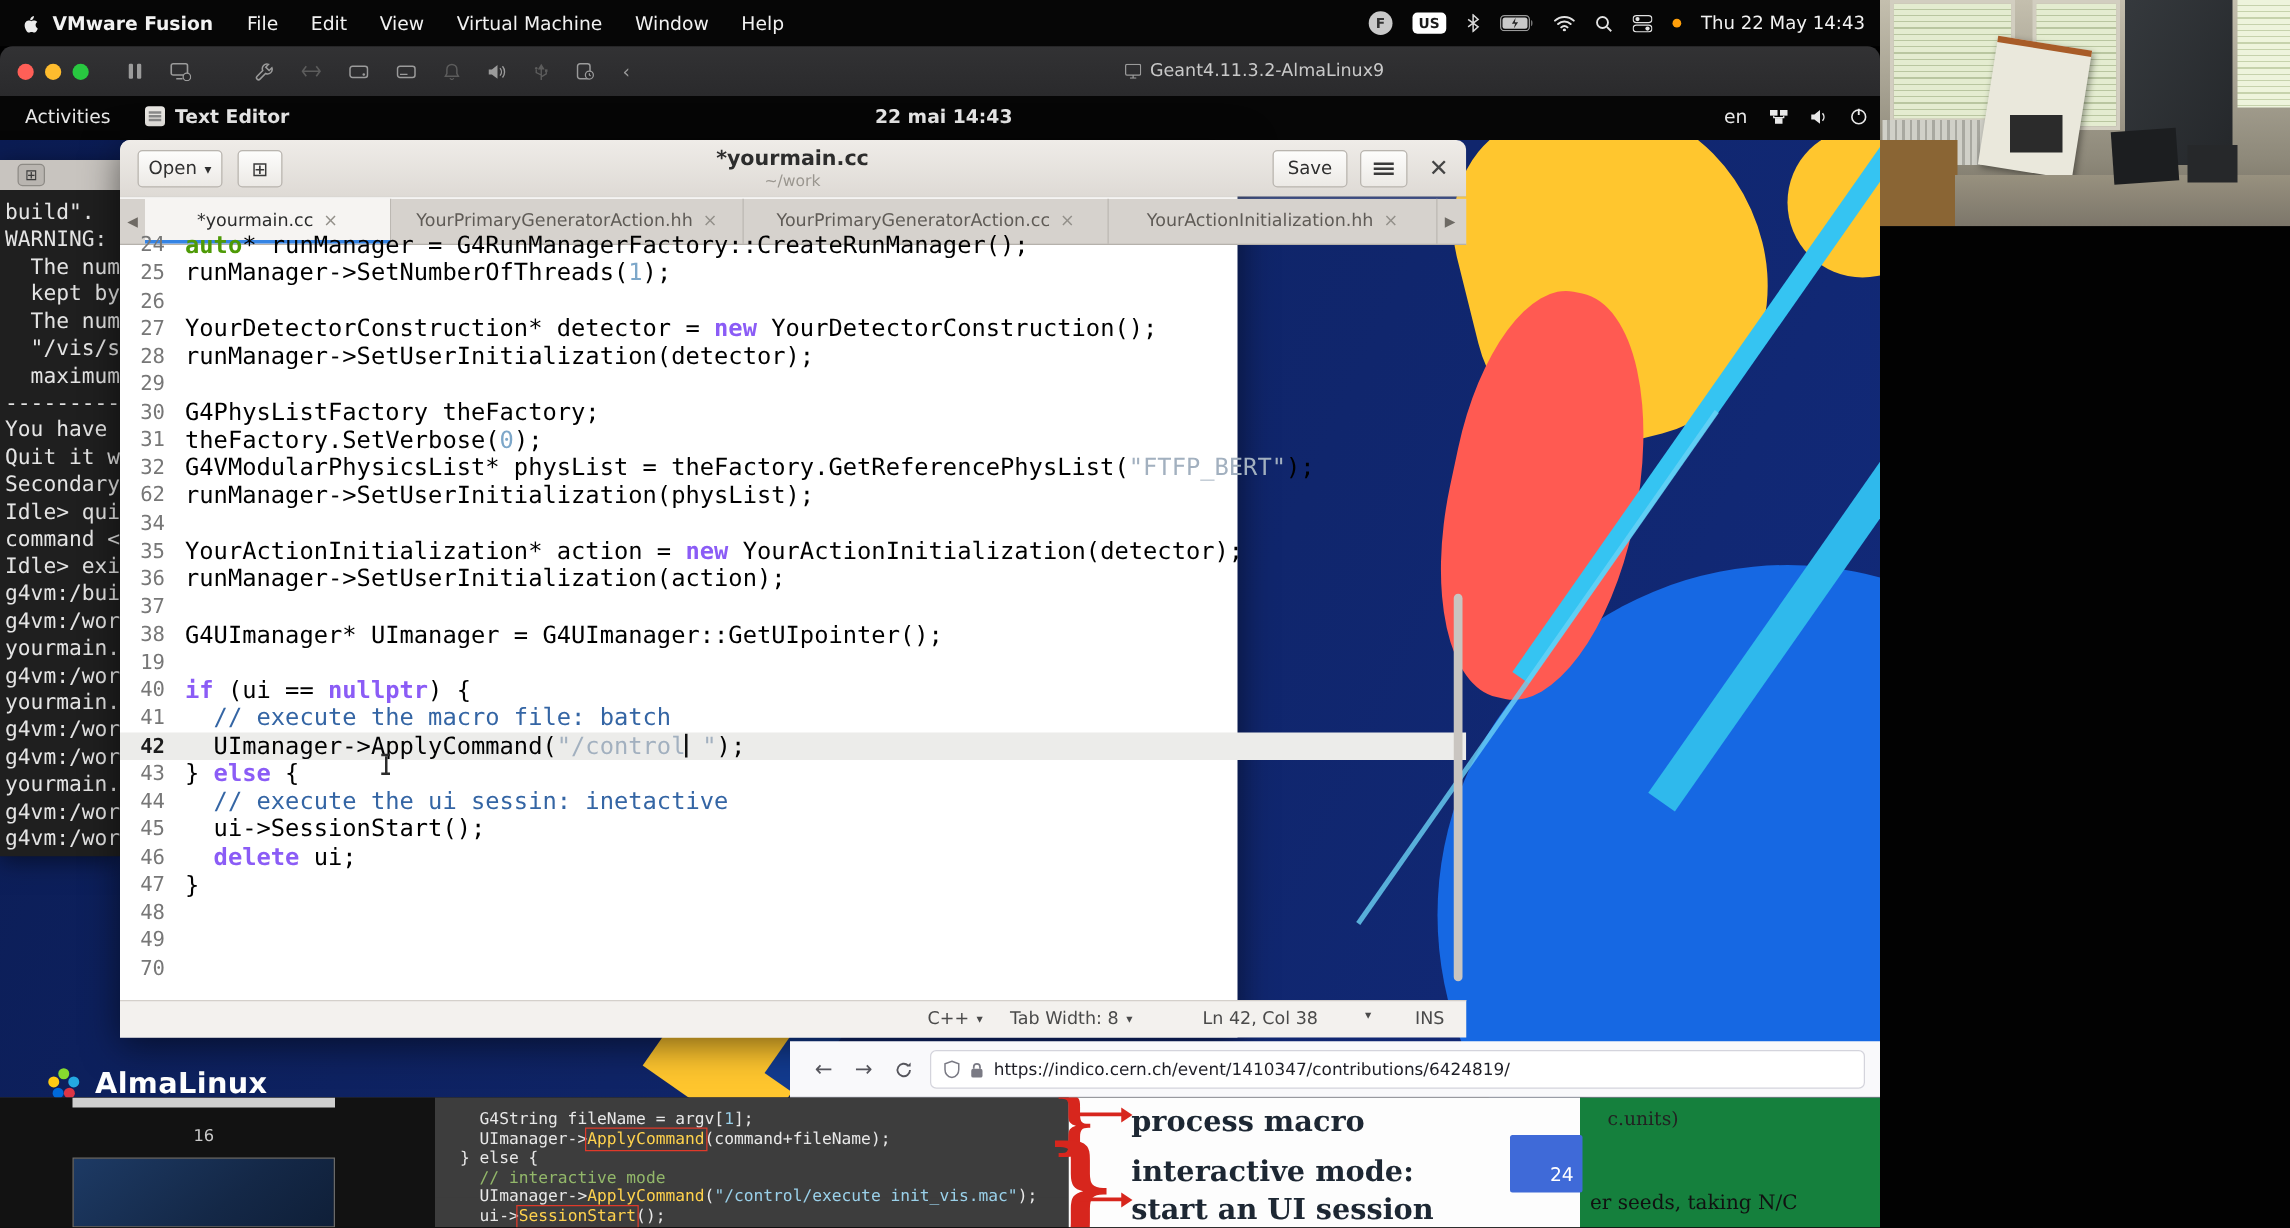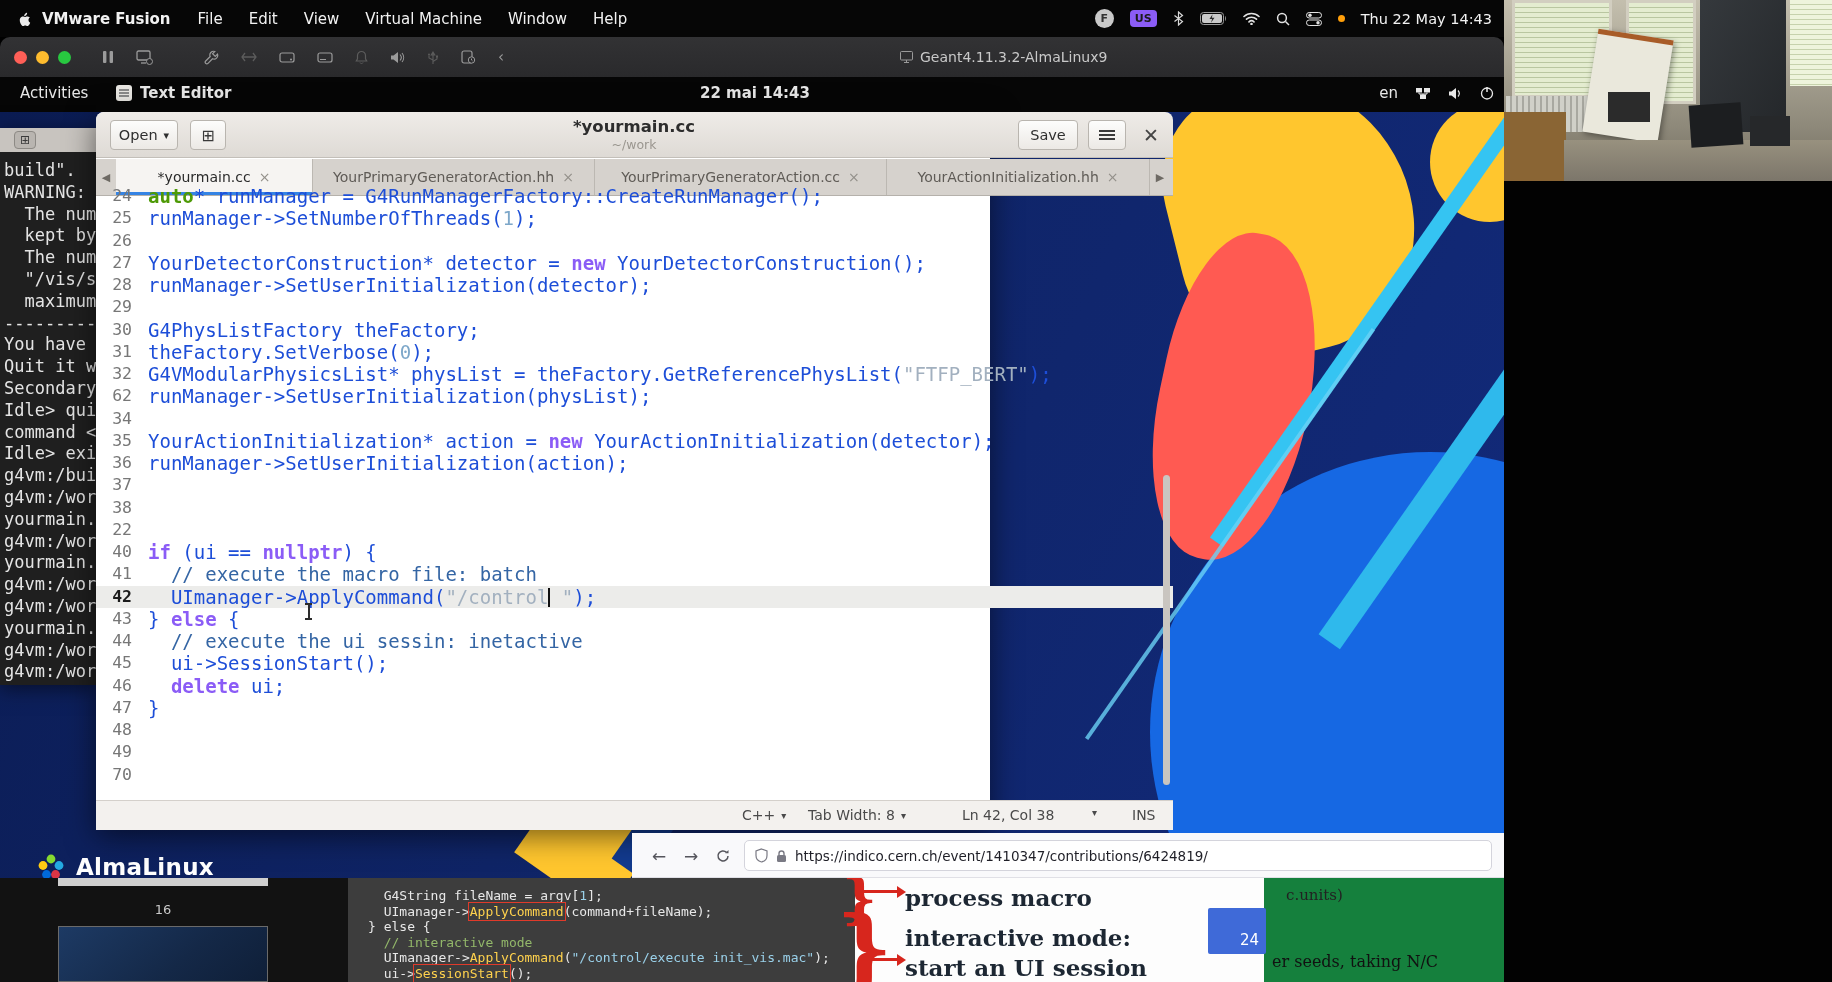--- a/index.html
+++ b/index.html
@@ -9,21 +9,21 @@
   .abs { position:absolute; }
 
   
   #macbar { left:0; top:0; width:1504px; height:37px; background:#060606;
     display:flex; align-items:center; color:#f2f2f2; font-size:15px; }
   #macbar .mitem { padding:0 13px; }
   #macbar .appname { font-weight:bold; padding:0 14px 0 10px; }
   #apple-logo { margin-left:18px; display:flex; align-items:center; }
   #mac-right { position:absolute; right:12px; top:0; height:37px; display:flex; align-items:center; gap:16px; }
   .sicon { display:flex; align-items:center; }
-  #kbd-layout { background:#8b5cf6; color:#1a1a1a; font-size:11px; font-weight:bold;
+  #kbd-layout { background:#ffffff; color:#1a1a1a; font-size:11px; font-weight:bold;
     border-radius:4px; padding:2px 5px; }
   #fusion-badge { width:19px; height:19px; border-radius:50%; background:#c9c9c9;
     display:flex; align-items:center; justify-content:center; color:#333; font-size:11px; font-weight:bold;}
   #rec-dot { width:7px; height:7px; border-radius:50%; background:#ff9f0a; }
   #mac-clock { font-size:14.5px; }
 
   
   #vmbar { left:0; top:37px; width:1504px; height:40px; background:linear-gradient(#323234,#2a2a2c);
     border-radius:10px 10px 0 0; display:flex; align-items:center; }
   .tl { width:13px; height:13px; border-radius:50%; margin-right:9px; }
@@ -102,21 +102,21 @@
   .gtab.active { background:#f6f4f2; color:#2b2b2b; }
   .gtab.active:after { content:""; position:absolute; left:0; bottom:0; width:100%; height:3px; background:#3584e4; }
 
   #gcode { position:absolute; left:0; top:73px; width:1077px; height:615px; overflow:hidden;
     font-family:"DejaVu Sans Mono","Liberation Mono",monospace; font-size:19px; }
   .crow { position:relative; height:22.25px; line-height:22.25px; white-space:pre; }
   .crow.hl { background:#ececea; }
   .gut { position:absolute; left:0; top:0; width:36px; text-align:right; color:#777; font-size:16.5px; }
   .crow.hl .gut { color:#1c1c1c; font-weight:bold; }
   .ctext { position:absolute; left:52px; top:0; }
-  .cd { color:#1d4ed8; } .ck { color:#8b5cf6; font-weight:bold; } .ct { color:#4e9a06; font-weight:bold; }
+  .cd { color:#000000; } .ck { color:#8b5cf6; font-weight:bold; } .ct { color:#4e9a06; font-weight:bold; }
   .cc { color:#3465a4; } .cs { color:#a2b0bf; } .cn { color:#7da7c9; }
   .caret { display:inline-block; width:2px; height:19px; background:#101010; vertical-align:-3px; }
   #ibeam { position:absolute; left:208px; top:418px; width:9px; height:19px; }
   #ibeam:before { content:""; position:absolute; left:4px; top:2px; width:1.5px; height:15px; background:#2c2c2c; }
   #ibeam:after { content:""; position:absolute; left:1px; top:0; width:7px; height:2px; background:#2c2c2c;
     box-shadow:0 15px 0 #2c2c2c; }
   #gscroll { position:absolute; right:3px; top:290px; width:7px; height:310px; background:#c9c5c0; border-radius:4px; }
 
   #gstatus { position:absolute; left:0; top:688px; width:1077px; height:30px; background:#f3f1ee;
     border-top:1px solid #d4d0cb; color:#4a4a4a; font-size:14px; }
@@ -463,22 +463,22 @@
           <div class="crow"><span class="gut">28</span><span class="ctext"><span class="cd">runManager-&gt;SetUserInitialization(detector);</span></span></div>
           <div class="crow"><span class="gut">29</span><span class="ctext"></span></div>
           <div class="crow"><span class="gut">30</span><span class="ctext"><span class="cd">G4PhysListFactory theFactory;</span></span></div>
           <div class="crow"><span class="gut">31</span><span class="ctext"><span class="cd">theFactory.SetVerbose(</span><span class="cn">0</span><span class="cd">);</span></span></div>
           <div class="crow"><span class="gut">32</span><span class="ctext"><span class="cd">G4VModularPhysicsList* physList = theFactory.GetReferencePhysList(</span><span class="cs">"FTFP_BERT"</span><span class="cd">);</span></span></div>
           <div class="crow"><span class="gut">62</span><span class="ctext"><span class="cd">runManager-&gt;SetUserInitialization(physList);</span></span></div>
           <div class="crow"><span class="gut">34</span><span class="ctext"></span></div>
           <div class="crow"><span class="gut">35</span><span class="ctext"><span class="cd">YourActionInitialization* action = </span><span class="ck">new</span><span class="cd"> YourActionInitialization(detector);</span></span></div>
           <div class="crow"><span class="gut">36</span><span class="ctext"><span class="cd">runManager-&gt;SetUserInitialization(action);</span></span></div>
           <div class="crow"><span class="gut">37</span><span class="ctext"></span></div>
-          <div class="crow"><span class="gut">38</span></div>
-          <div class="crow"><span class="gut">22</span><span class="ctext"></span></div>
+          <div class="crow"><span class="gut">38</span><span class="ctext"><span class="cd">G4UImanager* UImanager = G4UImanager::GetUIpointer();</span></span></div>
+          <div class="crow"><span class="gut">19</span><span class="ctext"></span></div>
           <div class="crow"><span class="gut">40</span><span class="ctext"><span class="ck">if</span><span class="cd"> (ui == </span><span class="ck">nullptr</span><span class="cd">) {</span></span></div>
           <div class="crow"><span class="gut">41</span><span class="ctext"><span class="cc">  // execute the macro file: batch</span></span></div>
           <div class="crow hl"><span class="gut">42</span><span class="ctext"><span class="cd">  UImanager-&gt;ApplyCommand(</span><span class="cs">"/control</span><span class="caret"></span><span class="cs"> "</span><span class="cd">);</span></span></div>
           <div class="crow"><span class="gut">43</span><span class="ctext"><span class="cd">} </span><span class="ck">else</span><span class="cd"> {</span></span></div>
           <div class="crow"><span class="gut">44</span><span class="ctext"><span class="cc">  // execute the ui sessin: inetactive</span></span></div>
           <div class="crow"><span class="gut">45</span><span class="ctext"><span class="cd">  ui-&gt;SessionStart();</span></span></div>
           <div class="crow"><span class="gut">46</span><span class="ctext"><span class="cd">  </span><span class="ck">delete</span><span class="cd"> ui;</span></span></div>
           <div class="crow"><span class="gut">47</span><span class="ctext"><span class="cd">}</span></span></div>
           <div class="crow"><span class="gut">48</span><span class="ctext"></span></div>
           <div class="crow"><span class="gut">49</span><span class="ctext"></span></div>

